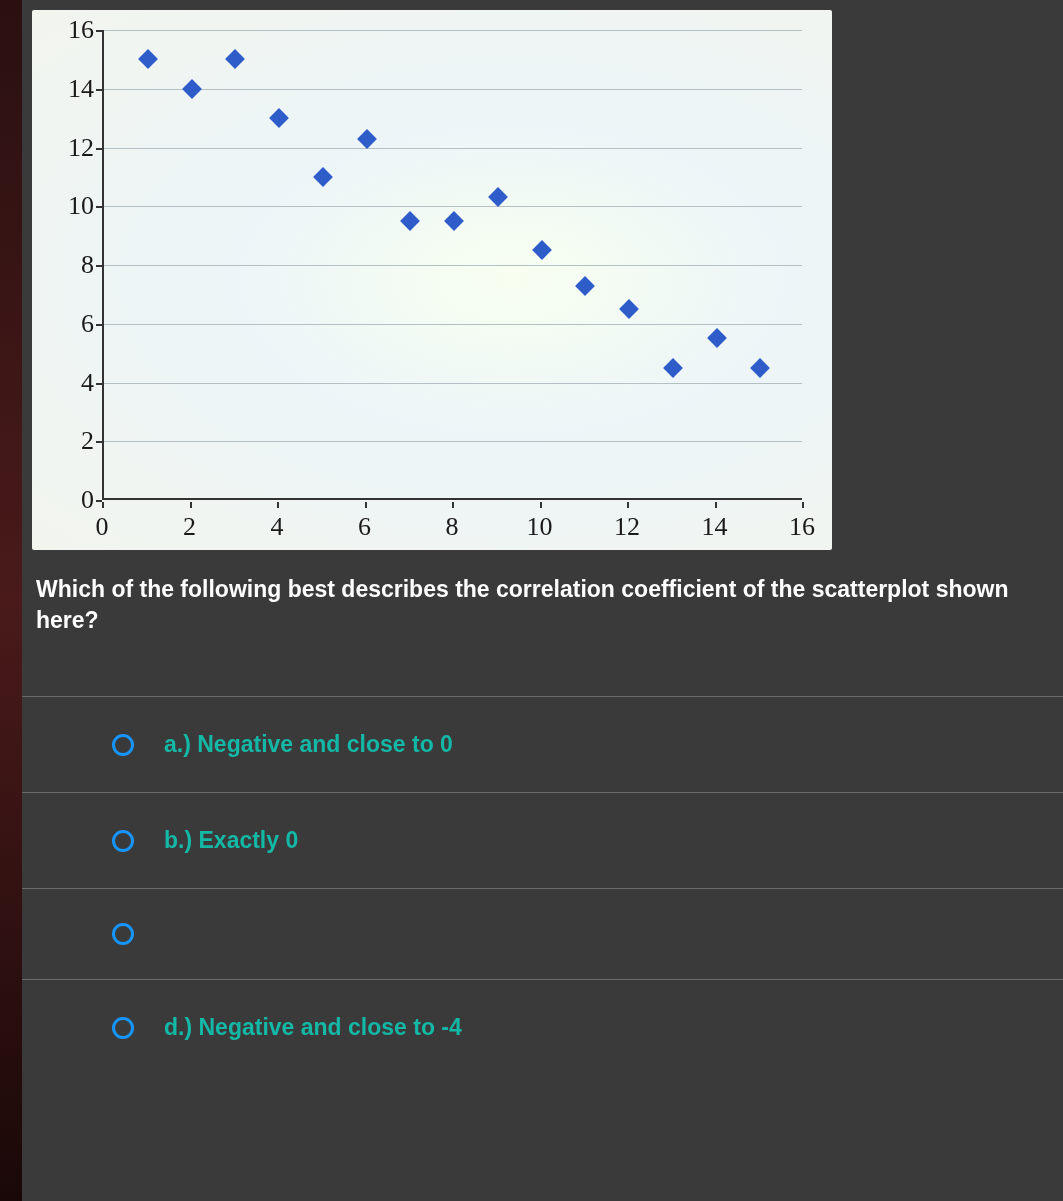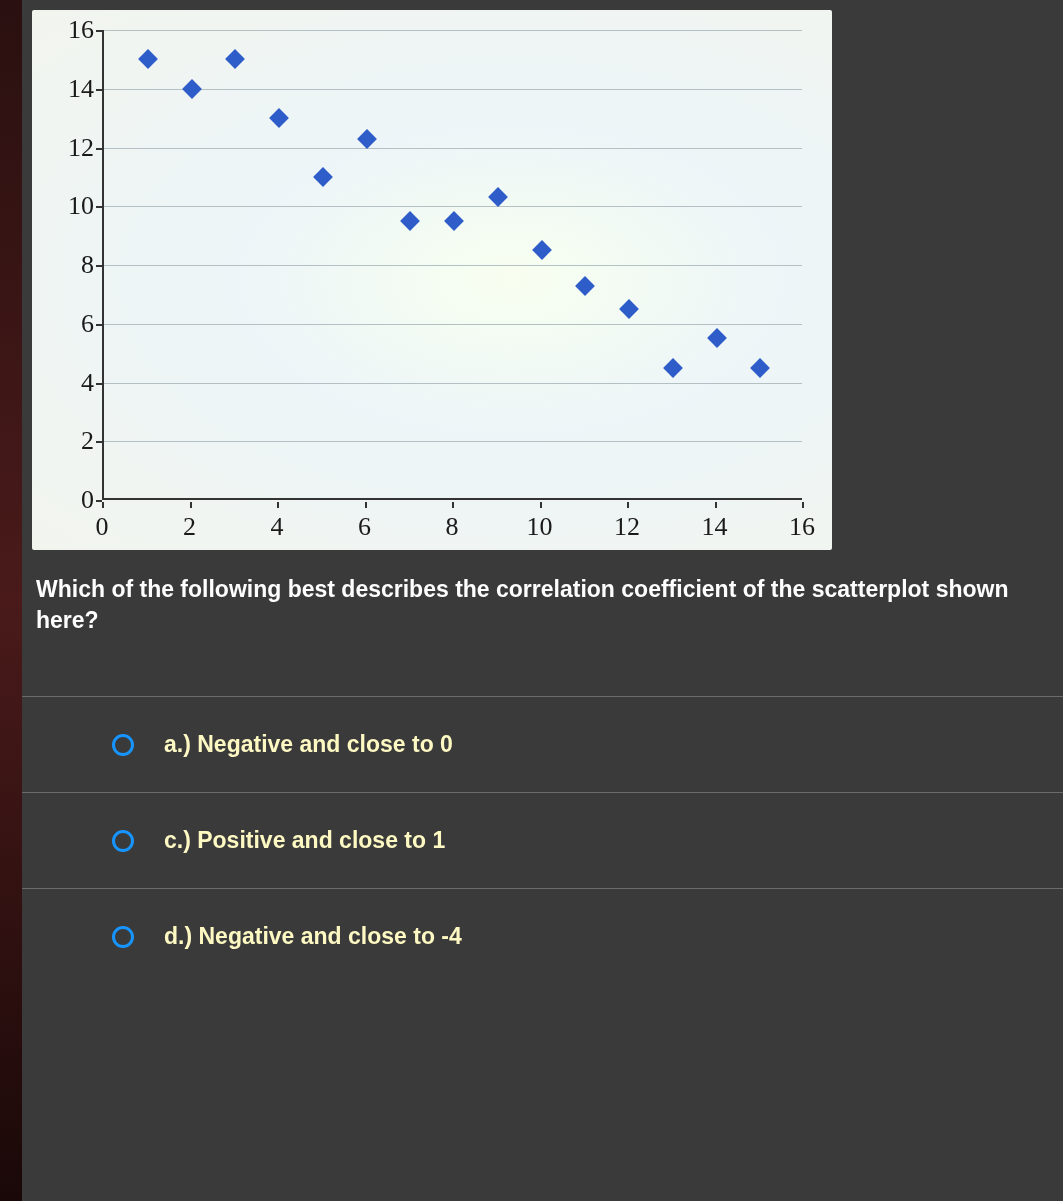--- a/index.html
+++ b/index.html
@@ -90,21 +90,21 @@
     line-height: 1.35;
   }
   .options {
     margin-top: 30px;
   }
   .option {
     border-top: 1px solid #6b6b6b;
     padding: 34px 0 34px 90px;
     display: flex;
     align-items: center;
-    color: #fef9c3;
+    color: #14b8a6;
     font-size: 23px;
     cursor: pointer;
   }
   .option:last-child { border-bottom: none; }
   .radio {
     width: 22px; height: 22px;
     border: 3px solid #1795ff;
     border-radius: 50%;
     margin-right: 30px;
     flex-shrink: 0;
@@ -188,21 +188,24 @@
 
   <div class="question">Which of the following best describes the correlation coefficient of the scatterplot shown here?</div>
 
   <div class="options" id="options">
       <div class="option">
         <div class="radio"></div>
         <div class="opt-label"><b>a.)</b> <span class="opt-text">Negative and close to 0</span></div>
       </div>
       <div class="option">
         <div class="radio"></div>
-        <div class="opt-label"><b>c.)</b> <span class="opt-text">Positive and close to 1</span></div>
+        <div class="opt-label"><b>b.)</b> <span class="opt-text">Exactly 0</span></div>
+      </div>
+      <div class="option">
+        <div class="radio"></div>
       </div>
       <div class="option">
         <div class="radio"></div>
         <div class="opt-label"><b>d.)</b> <span class="opt-text">Negative and close to -4</span></div>
       </div>
     </div>
 
 </div>
 
 </body></html>

